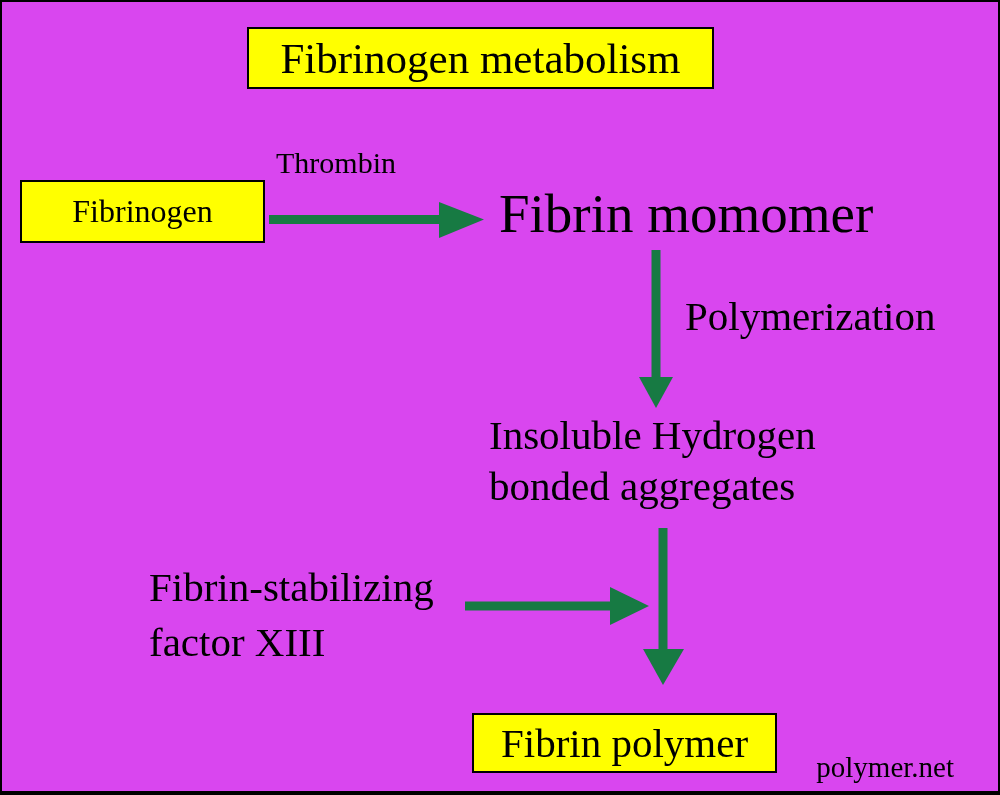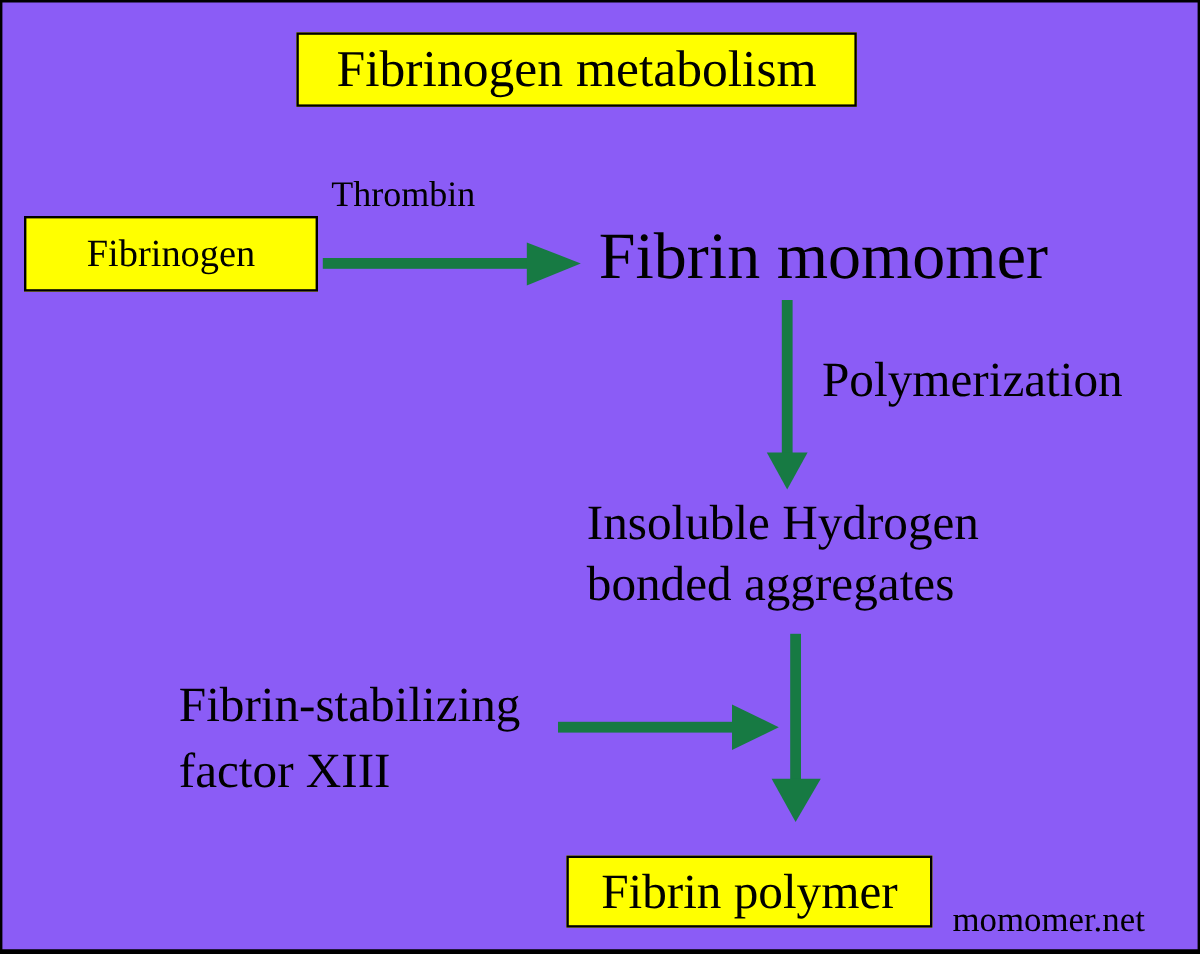--- a/index.html
+++ b/index.html
@@ -6,21 +6,21 @@
     margin: 0;
     padding: 0;
     background: #ffffff;
     font-family: "Liberation Serif", "DejaVu Serif", serif;
   }
   .canvas {
     position: relative;
     width: 1000px;
     height: 795px;
     box-sizing: border-box;
-    background: #8b5cf6;
+    background: #d946ef;
     border-style: solid;
     border-color: #000000;
     border-width: 2px 2px 4px 2px;
     overflow: hidden;
   }
   .node-box {
     position: absolute;
     box-sizing: border-box;
     border: 2px solid #000000;
     display: flex;
@@ -92,15 +92,15 @@
 
   <svg class="arrow" style="left:635px; top:526px;" width="52" height="160" viewBox="0 0 52 160">
     <rect x="21.5" y="0" width="9" height="125" fill="#177a43"></rect>
     <polygon points="6,121 47,121 26,157" fill="#177a43"></polygon>
   </svg>
 
   <div class="node-box polymer-box" style="background-color: rgb(255, 255, 0);">
     <span>Fibrin polymer</span>
   </div>
 
-  <div class="plain-label watermark-label">momomer.net</div>
+  <div class="plain-label watermark-label">polymer.net</div>
 
 </div>
 
 </body></html>

